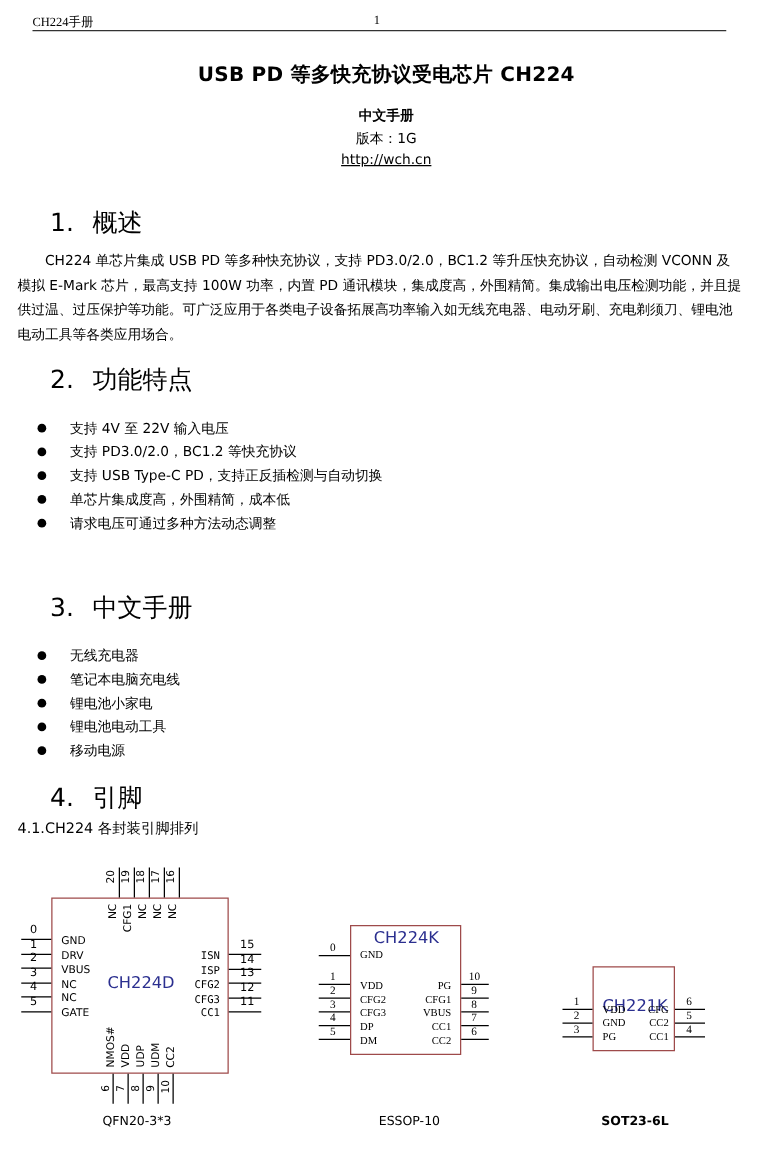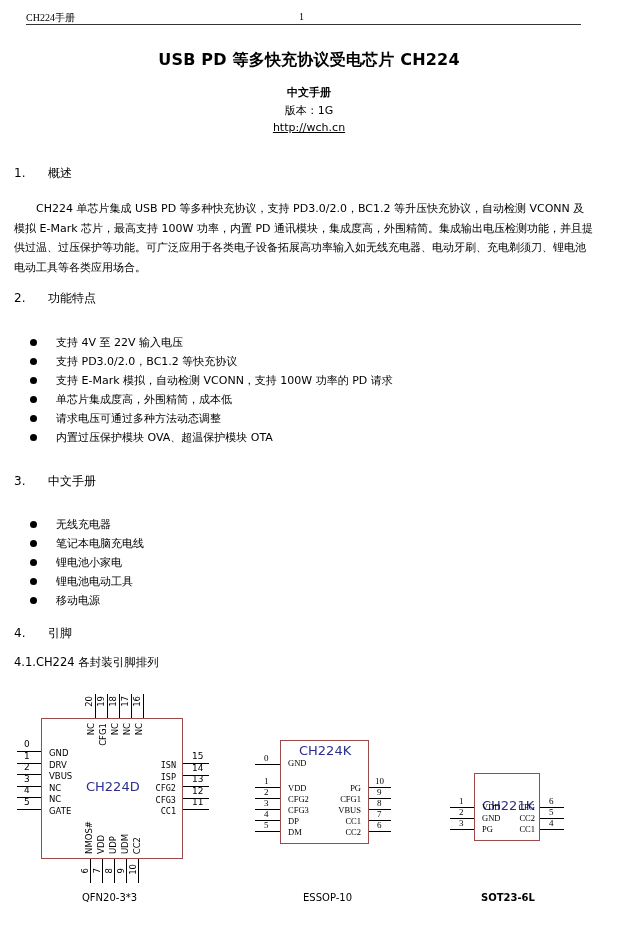--- a/index.html
+++ b/index.html
@@ -7,21 +7,21 @@
          font-family:"DejaVu Sans", "Liberation Sans", sans-serif; color:#000; }
   .abs { position:absolute; }
   .hdr-left { left:26px; top:11px; font-family:"Liberation Serif", "DejaVu Serif", serif; font-size:10px; }
   .hdr-num { left:299px; top:11px; font-family:"Liberation Serif", "DejaVu Serif", serif; font-size:10px; }
   .hdr-line { left:26px; top:24px; width:555px; height:1px; background:#333; }
   .title { left:0; width:618px; top:50px; text-align:center; font-size:16px; font-weight:bold; letter-spacing:0.2px; }
   .subtitle { left:0; width:618px; top:85px; text-align:center; font-size:11px; font-weight:bold; }
   .version { left:0; width:618px; top:103px; text-align:center; font-size:11px; }
   .url { left:0; width:618px; top:121px; text-align:center; font-size:11px; }
   .url span { text-decoration:underline; cursor:pointer; }
-  .sec { font-size:12px; }
+  .sec { font-size:20px;margin-left:26px; }
   .sec .n { display:inline-block; width:34px; }
   .para { left:14px; width:580px; font-size:11px; line-height:19.5px; text-indent:22px; }
   ul.list { list-style:none; margin:16px; padding:0; left:14px; font-size:11px; }
   ul.list li { height:19px; line-height:19px; position:relative; padding-left:26px; white-space:nowrap; }
   ul.list li .b { position:absolute; left:0; top:6px; width:7px; height:7px; border-radius:50%; background:#000; }
   .subsec { left:14px; top:655px; font-size:11.5px; }
   
   .chip { border:1.3px solid #9e4a4a; background:#fff; box-sizing:border-box; }
   .chipname { color:#2b2f8f; font-size:13px; }
   .pinlbl { font-size:8.5px; line-height:11.5px; }
@@ -48,24 +48,23 @@
   <span class="n">1.</span><span>概述</span>
 </div>
 <div class="abs para" style="top:189px;margin-top:10px;">CH224 单芯片集成 USB PD 等多种快充协议，支持 PD3.0/2.0，BC1.2 等升压快充协议，自动检测 VCONN 及模拟 E-Mark 芯片，最高支持 100W 功率，内置 PD 通讯模块，集成度高，外围精简。集成输出电压检测功能，并且提供过温、过压保护等功能。可广泛应用于各类电子设备拓展高功率输入如无线充电器、电动牙刷、充电剃须刀、锂电池电动工具等各类应用场合。</div>
 
 <div class="abs sec" style="left:14px;top:290px;">
   <span class="n">2.</span><span>功能特点</span>
 </div>
 <ul class="abs list" style="top:317px;">
   <li><span class="b"></span><span>支持 4V 至 22V 输入电压</span></li>
   <li><span class="b"></span><span>支持 PD3.0/2.0，BC1.2 等快充协议</span></li>
-  <li><span class="b"></span><span>支持 E-Mark 模拟，自动检测 VCONN，支持 100W 功率的 PD 请求</span></li>
+  <li><span class="b"></span><span>支持 USB Type-C PD，支持正反插检测与自动切换</span></li>
   <li><span class="b"></span><span>单芯片集成度高，外围精简，成本低</span></li>
   <li><span class="b"></span><span>请求电压可通过多种方法动态调整</span></li>
-  <li><span class="b"></span><span>内置过压保护模块 OVA、超温保护模块 OTA</span></li>
 </ul>
 
 <div class="abs sec" style="left:14px;top:473px;">
   <span class="n">3.</span><span>中文手册</span>
 </div>
 <ul class="abs list" style="top:499px;">
   <li><span class="b"></span><span>无线充电器</span></li>
   <li><span class="b"></span><span>笔记本电脑充电线</span></li>
   <li><span class="b"></span><span>锂电池小家电</span></li>
   <li><span class="b"></span><span>锂电池电动工具</span></li>

